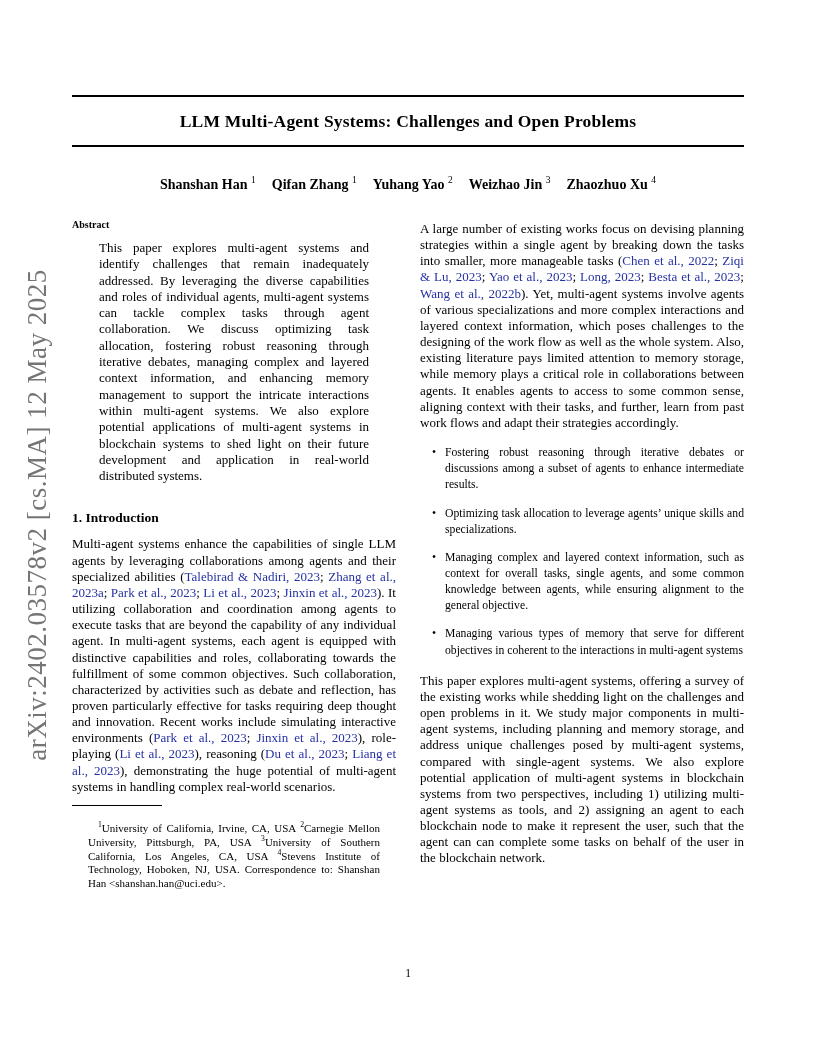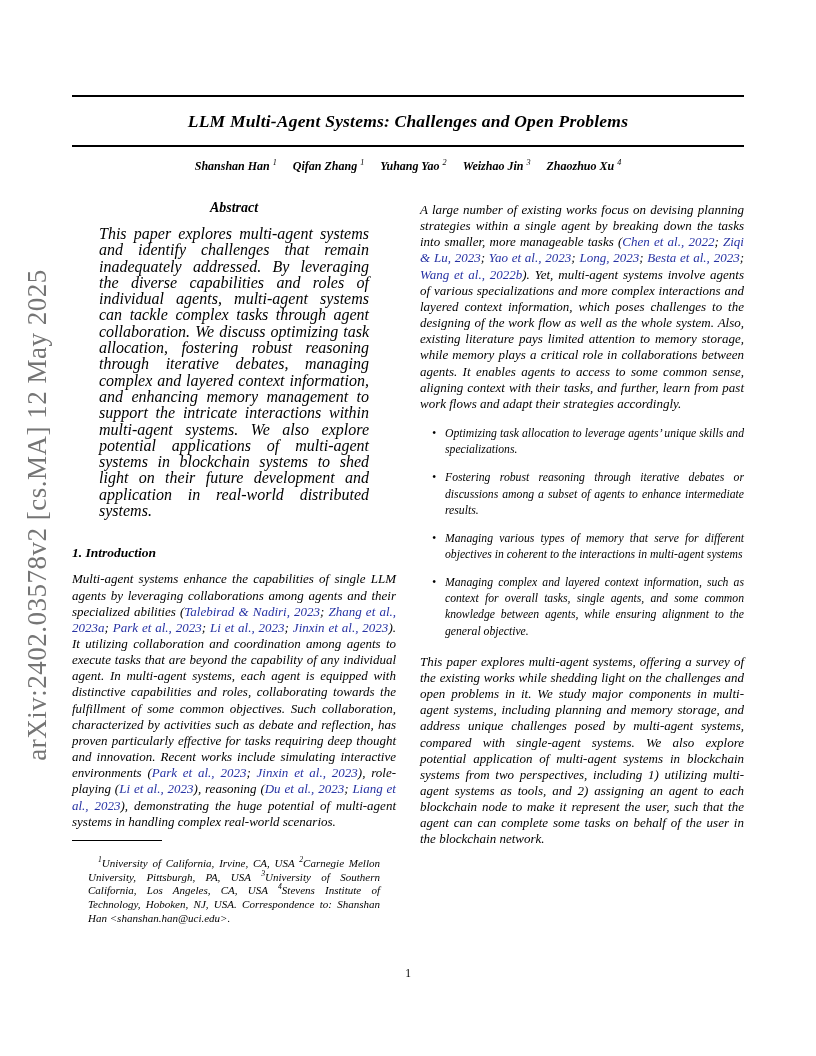--- a/index.html
+++ b/index.html
@@ -20,55 +20,54 @@
     white-space: nowrap;
     font-size: 27px;
     color: #757575;
     letter-spacing: 0.5px;
   }
   .content {
     position: absolute;
     left: 72px;
     top: 0;
     width: 672px;
-    font-style: italic;
   }
   .rule-top { margin-top: 95px; height: 2px; background: #000; }
   .rule-mid { height: 2px; background: #000; }
   .title {
     margin: 14px 0 13px;
     font-size: 17.5px;
     font-weight: bold;
     text-align: center;
     letter-spacing: 0.2px;
   }
   .authors {
-    margin-top: 12px;
+    margin-top: 30px;
     text-align: center;
-    font-size: 12px;
+    font-size: 14px;
     font-weight: bold;
   }
   .author { margin: 0 8px; white-space: nowrap; }
   .authors sup { font-size: 68%; font-weight: normal; }
   .columns {
     display: flex;
     gap: 24px;
     margin-top: 26px;
     align-items: flex-start;
   }
   .col { width: 324px; }
   .abs-head {
     margin: 0 0 10px;
-    font-size: 14px;
+    font-size: 10px;
     font-weight: bold;
-    text-align: center;
+    text-align: left;
   }
   .abstract {
     margin: 0 27px 0;
-    font-size: 16px;
+    font-size: 13px;
     line-height: 16.3px;
     text-align: justify;
     hyphens: auto;
   }
   .sec-head {
     margin: 26px 0 10px;
     font-size: 13.5px;
     font-weight: bold;
   }
   .body {
@@ -147,24 +146,24 @@
 
         <div class="footnote-block">
           <div class="footnote-rule"></div>
           <p class="footnote"><sup>1</sup><span>University of California, Irvine, CA, USA </span><sup>2</sup><span>Carnegie Mellon University, Pittsburgh, PA, USA </span><sup>3</sup><span>University of Southern California, Los Angeles, CA, USA </span><sup>4</sup><span>Stevens Institute of Technology, Hoboken, NJ, USA. Correspondence to: Shanshan Han &lt;shanshan.han@uci.edu&gt;.</span></p>
         </div>
       </div>
 
       <div class="col">
         <p class="body" style="margin-top:2px"><span>A large number of existing works focus on devising planning strategies within a single agent by breaking down the tasks into smaller, more manageable tasks (</span><span class="cite">Chen et al., 2022</span><span>; </span><span class="cite">Ziqi &amp; Lu, 2023</span><span>; </span><span class="cite">Yao et al., 2023</span><span>; </span><span class="cite">Long, 2023</span><span>; </span><span class="cite">Besta et al., 2023</span><span>; </span><span class="cite">Wang et al., 2022b</span><span>). Yet, multi-agent systems involve agents of various specializations and more complex interactions and layered context information, which poses challenges to the designing of the work flow as well as the whole system. Also, existing literature pays limited attention to memory storage, while memory plays a critical role in collaborations between agents. It enables agents to access to some common sense, aligning context with their tasks, and further, learn from past work flows and adapt their strategies accordingly.</span></p>
         <ul class="bullets" id="bullets">
+            <li>Fostering robust reasoning through iterative debates or discussions among a subset of agents to enhance intermediate results.</li>
             <li>Optimizing task allocation to leverage agents’ unique skills and specializations.</li>
-            <li>Fostering robust reasoning through iterative debates or discussions among a subset of agents to enhance intermediate results.</li>
+            <li>Managing complex and layered context information, such as context for overall tasks, single agents, and some common knowledge between agents, while ensuring alignment to the general objective.</li>
             <li>Managing various types of memory that serve for different objectives in coherent to the interactions in multi-agent systems</li>
-            <li>Managing complex and layered context information, such as context for overall tasks, single agents, and some common knowledge between agents, while ensuring alignment to the general objective.</li>
           </ul>
         <p class="body">This paper explores multi-agent systems, offering a survey of the existing works while shedding light on the challenges and open problems in it. We study major components in multi-agent systems, including planning and memory storage, and address unique challenges posed by multi-agent systems, compared with single-agent systems. We also explore potential application of multi-agent systems in blockchain systems from two perspectives, including 1) utilizing multi-agent systems as tools, and 2) assigning an agent to each blockchain node to make it represent the user, such that the agent can can complete some tasks on behalf of the user in the blockchain network.</p>
       </div>
 
     </div>
   </div>
 
   <div class="page-number">1</div>
 
 </div>

